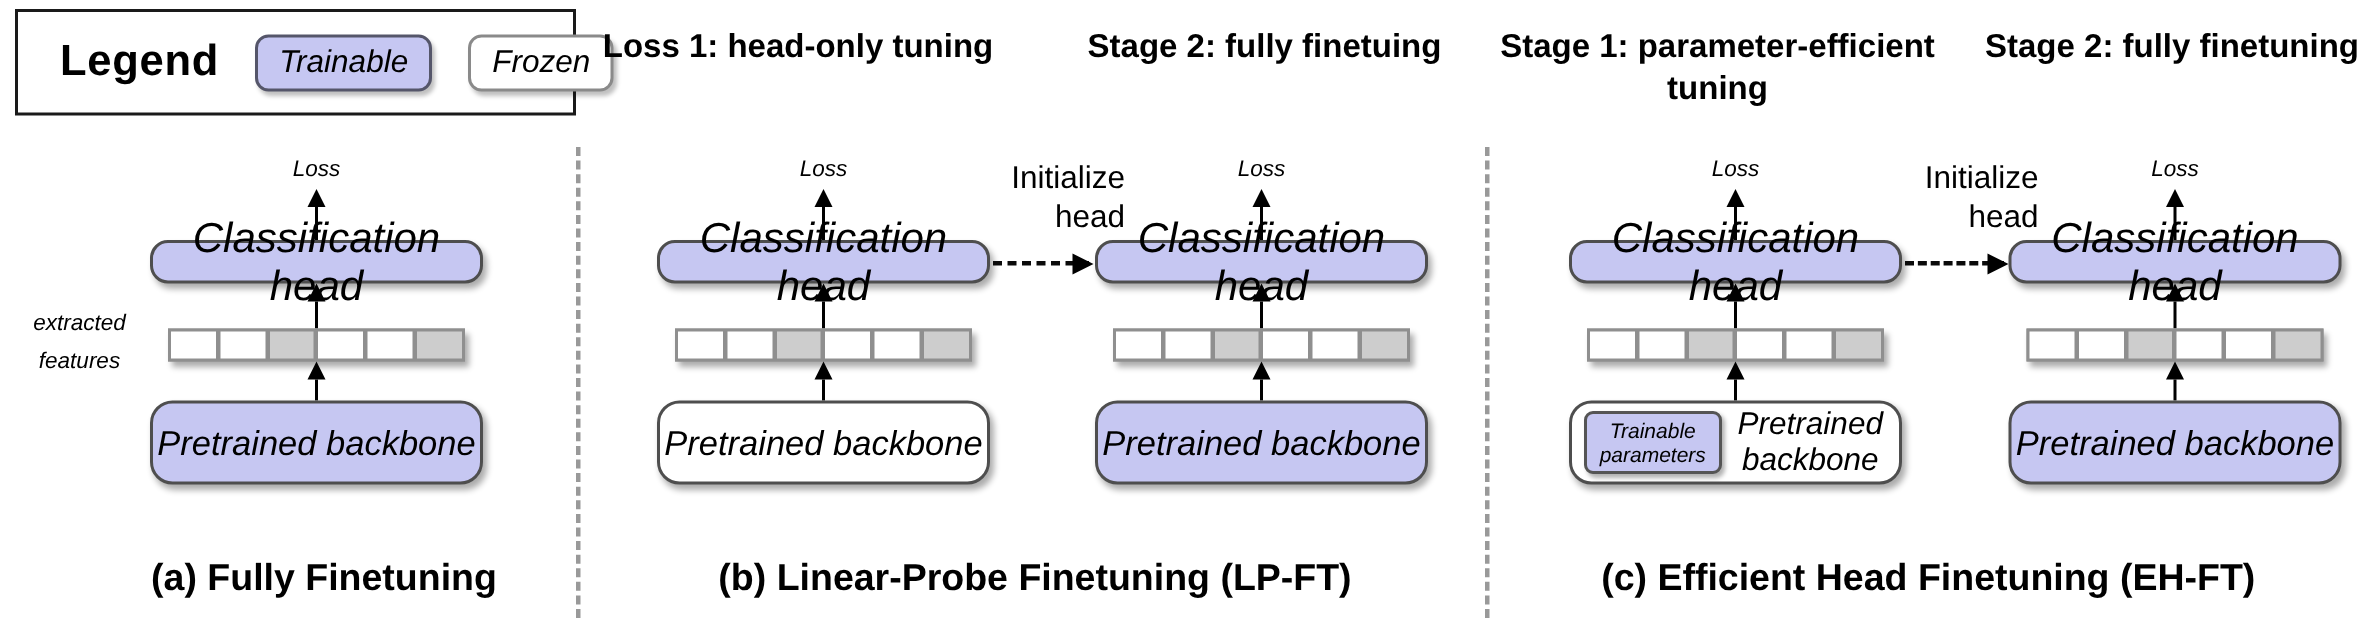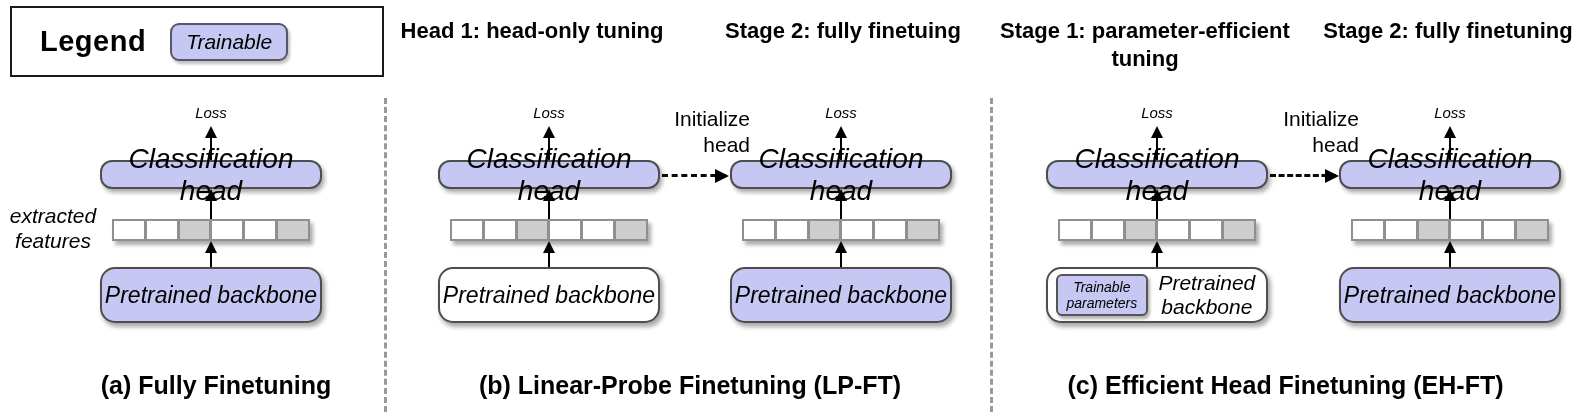--- a/index.html
+++ b/index.html
@@ -42,21 +42,21 @@
   .fill-trainable { background:var(--trainable); }
   .fill-frozen { background:var(--frozen); }
 
   .strip { box-sizing:border-box; width:198px; height:22px; background:#8f8f8f;
            border:2px solid #8f8f8f; display:flex; gap:3px;
            box-shadow:2.5px 3.5px 4px rgba(0,0,0,.33); }
   .cell { flex:1; background:#fff; }
   .cell.gray { background:var(--cellgray); }
 
   .feat-label { position:absolute; left:2px; top:203px; width:102px; text-align:center;
-                font-style:italic; font-size:21px; line-height:25px; }
+                font-style:italic; font-size:15px; line-height:25px; }
 
   .init-label { position:absolute; top:106px; width:110px; text-align:right;
                 font-size:21px; line-height:26px; }
   .dash-arrow { position:absolute; top:174px; height:0; border-top:3px dashed #0a0a0a; }
   .dash-arrow::after { content:""; position:absolute; right:-3px; top:-8px; width:0; height:0;
                        border-left:14px solid #000; border-top:7px solid transparent;
                        border-bottom:7px solid transparent; }
 
   
   .box.backbone.composite { gap:8px; padding:0 8px; }
@@ -67,23 +67,24 @@
   .bb-text { font-style:italic; font-size:21px; line-height:24px; text-align:center; width:108px; }
 </style>
 </head>
 <body>
 
 <div class="canvas">
 
   <div class="legend">
     <span class="legend-title">Legend</span>
     <span class="chip trainable">Trainable</span>
-  </div>
-
-  <div class="hdr" style="left:392px; width:280px;">Head 1: head-only tuning</div>
+    <span class="chip frozen">Frozen</span>
+  </div>
+
+  <div class="hdr" style="left:392px; width:280px;">Loss 1: head-only tuning</div>
   <div class="hdr" style="left:703px; width:280px;">Stage 2: fully finetuing</div>
   <div class="hdr" style="left:985px; width:320px;">Stage 1: parameter-efficient tuning</div>
   <div class="hdr" style="left:1308px; width:280px;">Stage 2: fully finetuning</div>
 
   <div class="divider" style="left:384px;"></div>
   <div class="divider" style="left:990px;"></div>
 
   <div class="feat-label">extracted features</div>
 
   <div class="stack" style="left:99px;">

